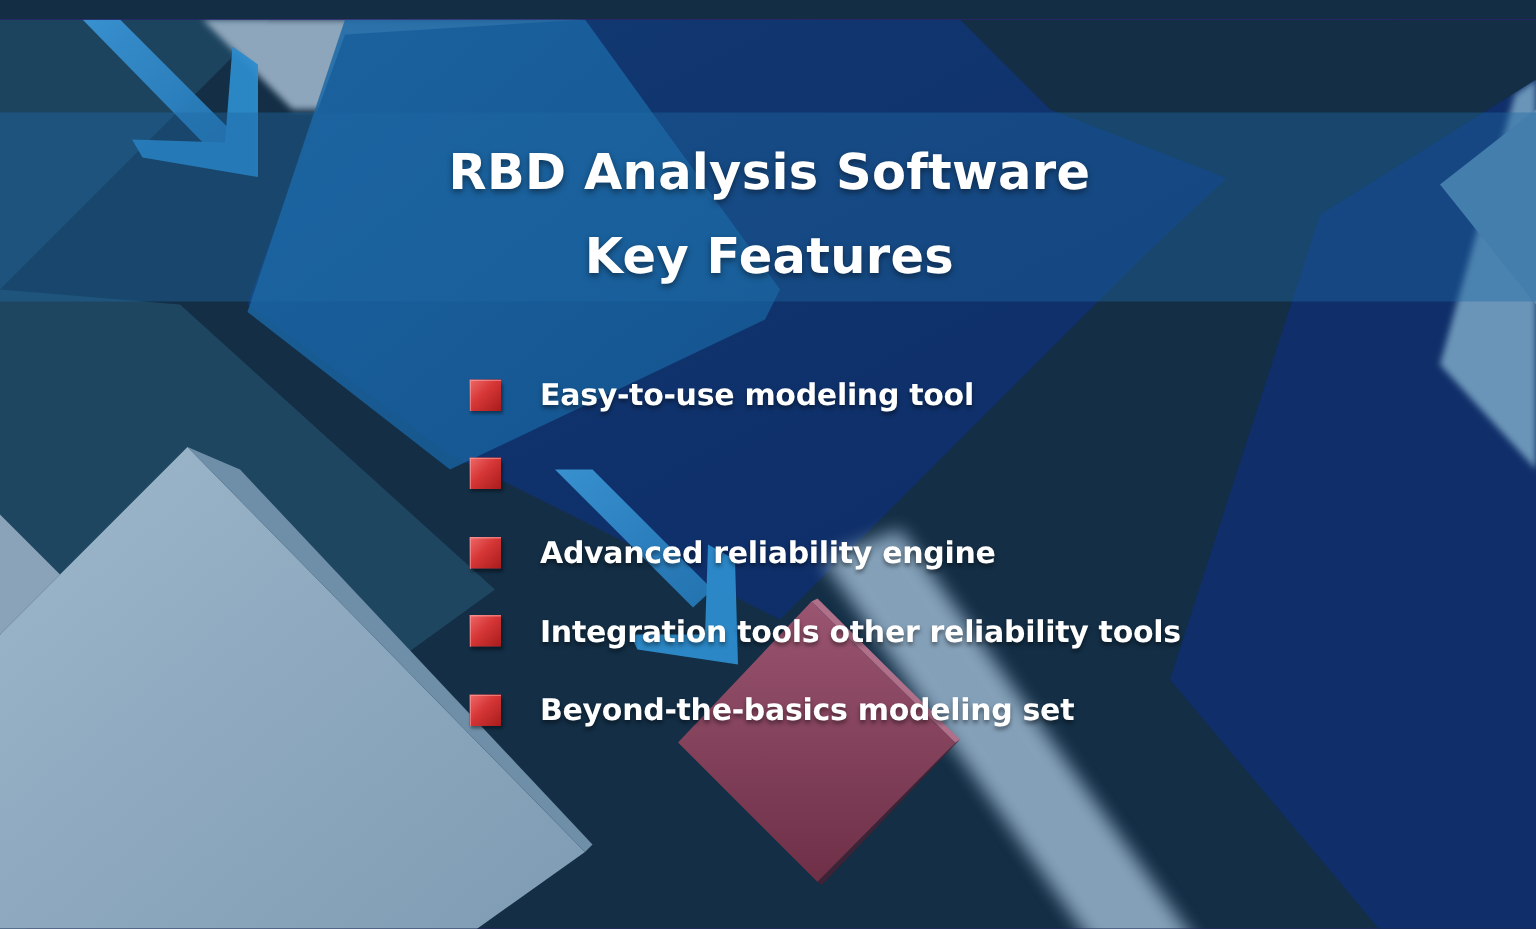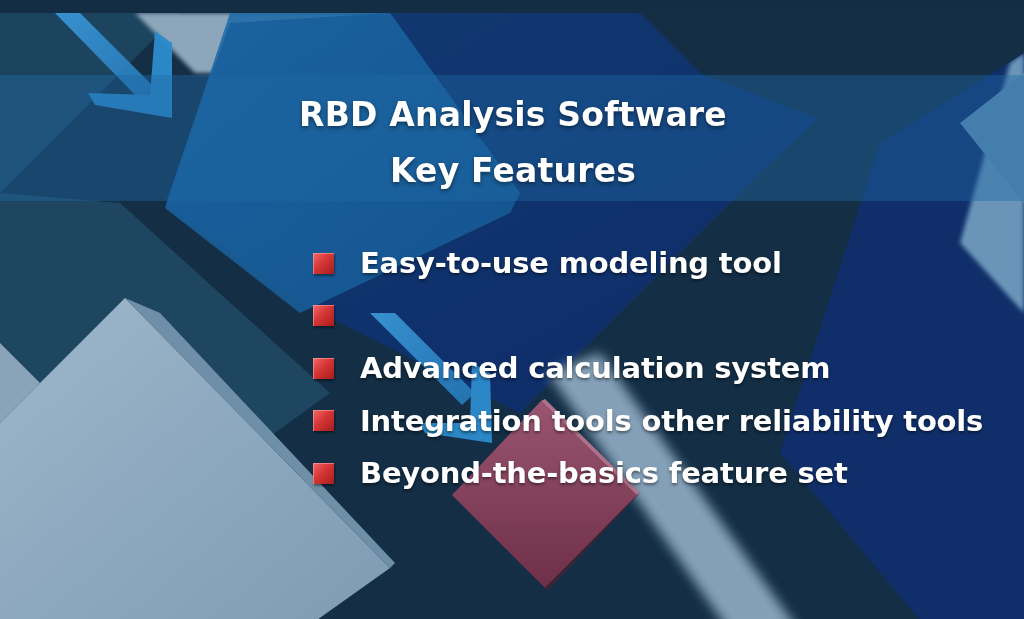--- a/index.html
+++ b/index.html
@@ -70,21 +70,21 @@
       height: 21px;
       flex: 0 0 21px;
       background: linear-gradient(135deg, #f06a6a 0%, #d63636 45%, #a81c1c 100%);
       box-shadow: 1px 2px 2px rgba(0, 0, 0, 0.4), inset 1px 1px 0 rgba(255, 180, 180, 0.5);
       margin-right: 26px;
     }
     .feature-text {
       color: #ffffff;
       font-family: "DejaVu Sans", sans-serif;
       font-weight: bold;
-      font-size: 29px;
+      font-size: 20px;
       letter-spacing: -0.2px;
       text-shadow: 0 2px 3px rgba(0, 0, 0, 0.45);
       white-space: nowrap;
     }
   </style>
 </head>
 <body>
 
 <div class="slide">
 
@@ -166,25 +166,25 @@
   <ul class="features">
     <li class="feature">
       <span class="bullet"></span>
       <span class="feature-text">Easy-to-use modeling tool</span>
     </li>
     <li class="feature">
       <span class="bullet"></span>
     </li>
     <li class="feature">
       <span class="bullet"></span>
-      <span class="feature-text">Advanced calculation system</span>
+      <span class="feature-text">Advanced reliability engine</span>
     </li>
     <li class="feature">
       <span class="bullet"></span>
       <span class="feature-text">Integration tools other reliability tools</span>
     </li>
     <li class="feature">
       <span class="bullet"></span>
-      <span class="feature-text">Beyond-the-basics feature set</span>
+      <span class="feature-text">Beyond-the-basics modeling set</span>
     </li>
   </ul>
 
 </div>
 
 </body></html>

